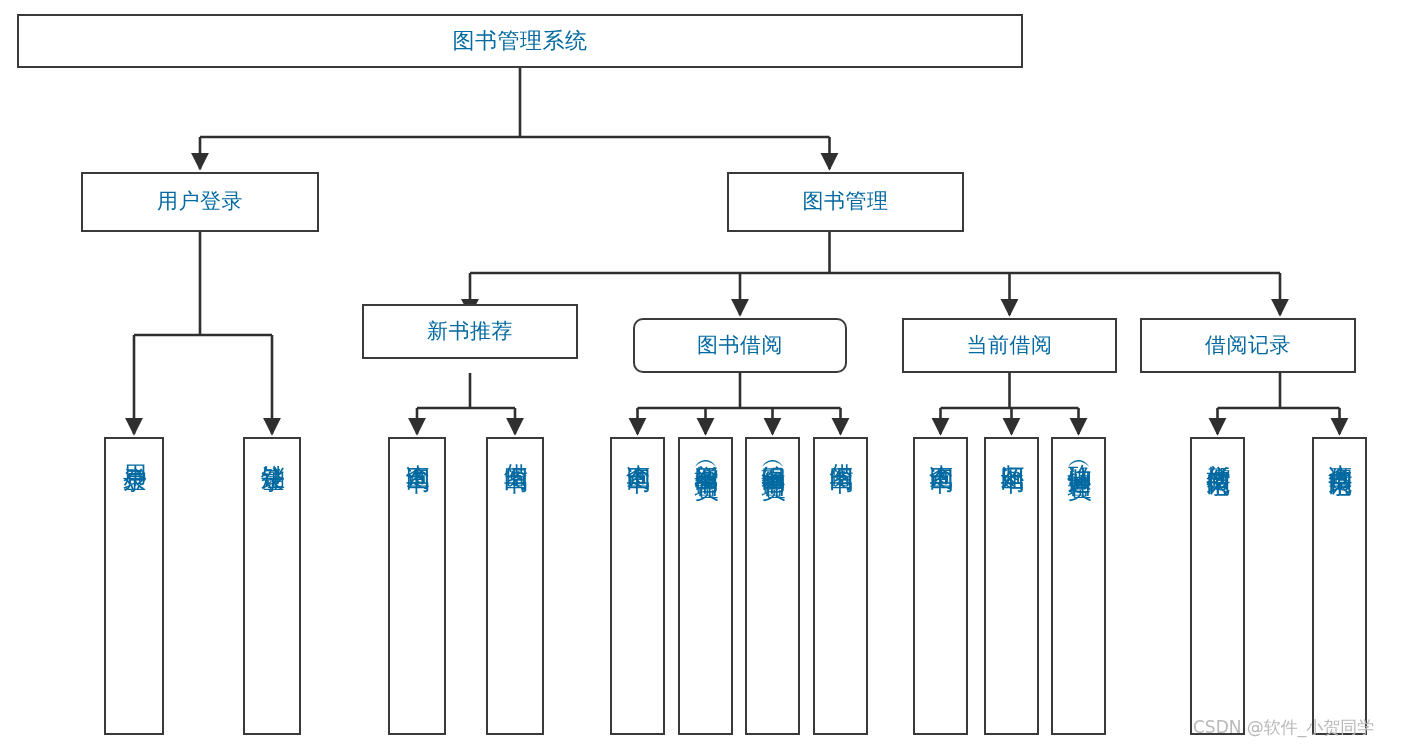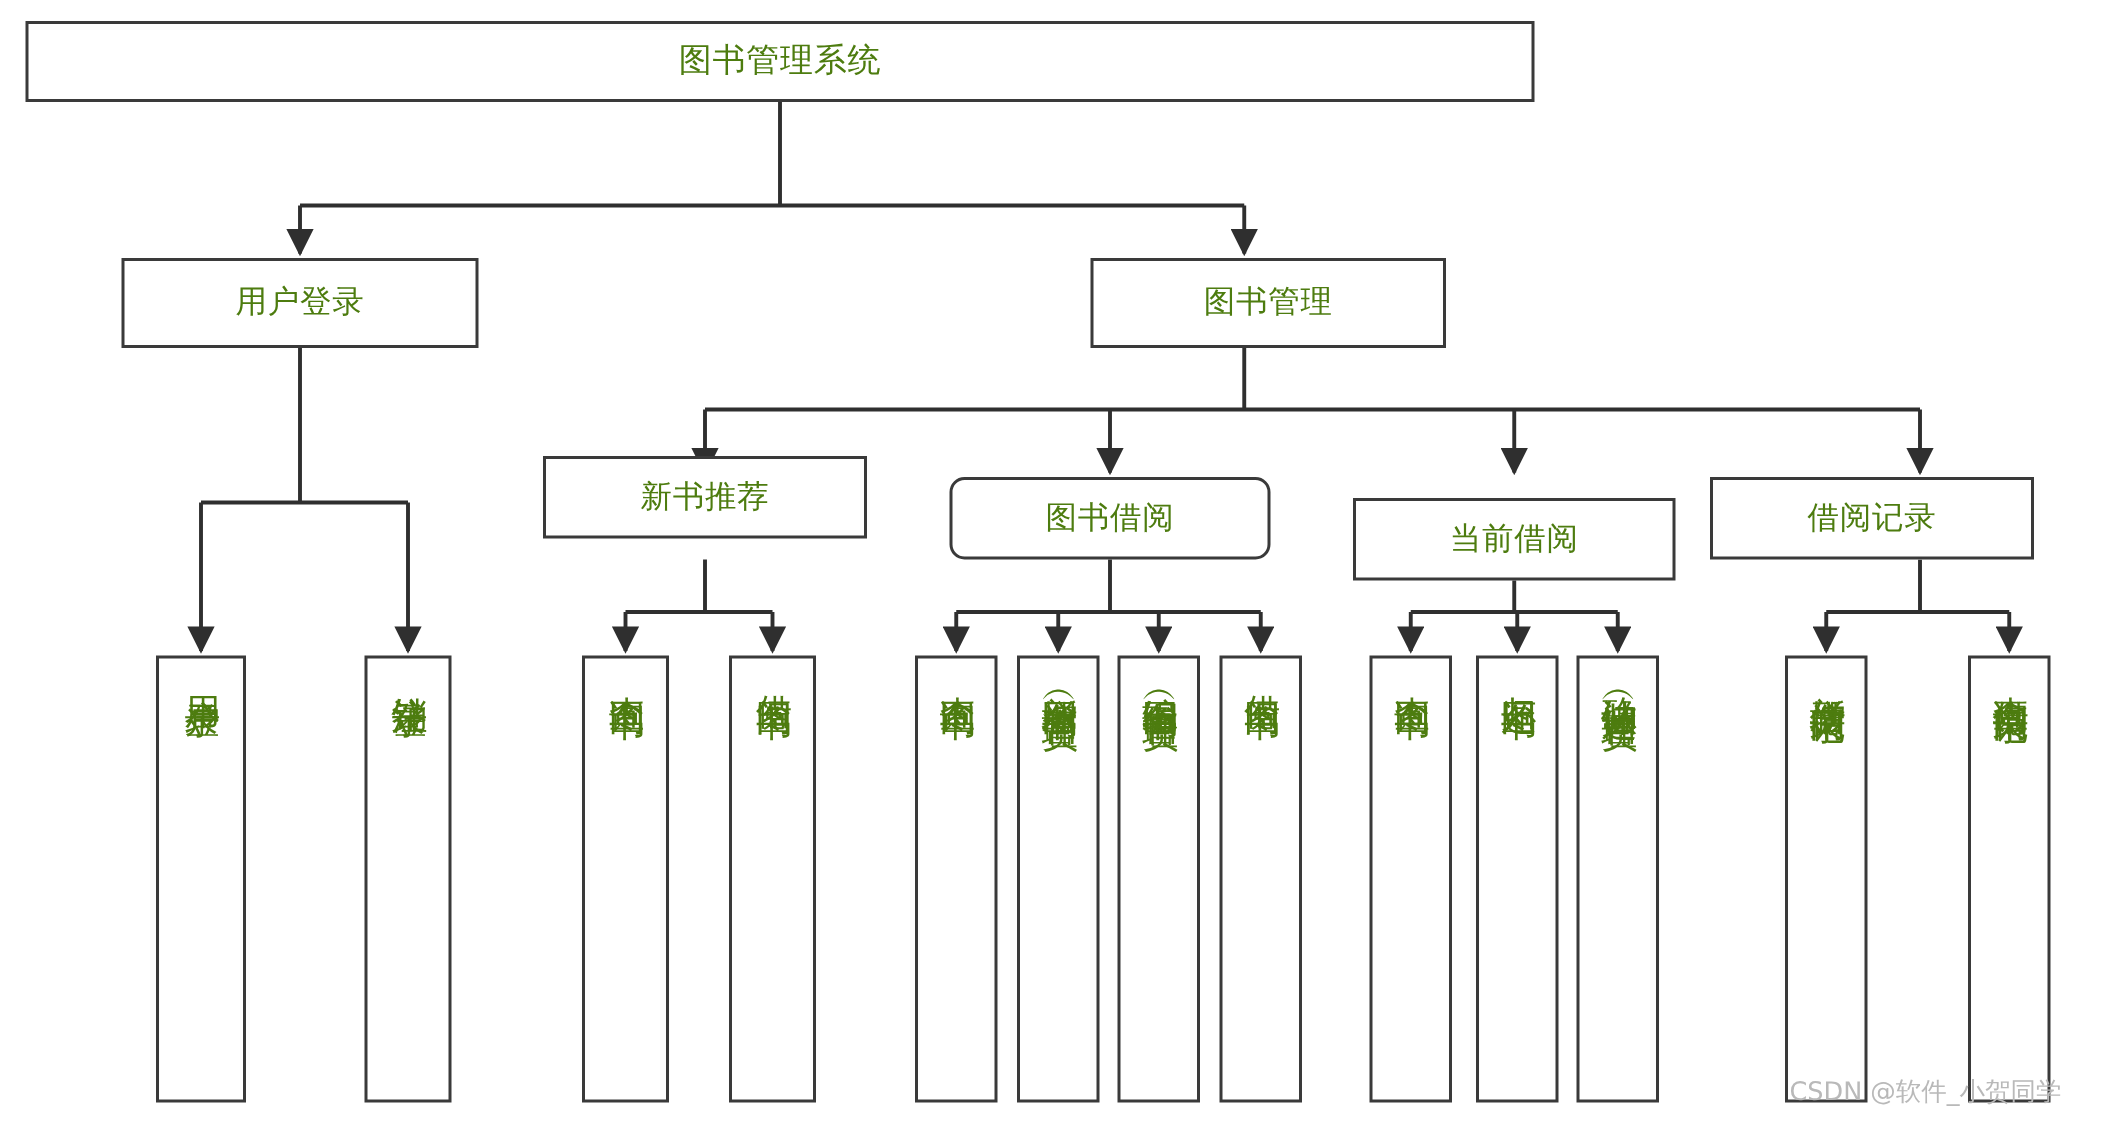--- a/index.html
+++ b/index.html
@@ -30,21 +30,21 @@
     border: 2.5px solid #3a3a3a;
     display: flex;
     align-items: center;
     justify-content: center;
     color: #3b3b3b;
   }
   .node-label {
     display: block;
     text-align: center;
     letter-spacing: 0.5px;
-    color: #4d7c0f;
+    color: #0369a1;
     white-space: pre;
   }
   .node.horiz .node-label {
     font-size: 21px;
     line-height: 1.1;
   }
   .node.root .node-label {
     font-size: 22px;
   }
   .node.vert {
@@ -123,21 +123,21 @@
       </div>
       <div class="node horiz" style="left: 711px; top: 172px; width: 237px; height: 60px; margin-left: 16px;">
         <span class="node-label">图书管理</span>
       </div>
       <div class="node horiz" style="left: 362px; top: 304px; width: 216px; height: 55px;">
         <span class="node-label">新书推荐</span>
       </div>
       <div class="node horiz" style="left: 633px; top: 318px; width: 214px; height: 55px; border-radius: 10px;">
         <span class="node-label">图书借阅</span>
       </div>
-      <div class="node horiz" style="left: 902px; top: 332px; width: 215px; height: 55px;">
+      <div class="node horiz" style="left: 902px; top: 318px; width: 215px; height: 55px;">
         <span class="node-label">当前借阅</span>
       </div>
       <div class="node horiz" style="left: 1140px; top: 318px; width: 216px; height: 55px;">
         <span class="node-label">借阅记录</span>
       </div>
       <div class="node vert" style="left: 104px; top: 437px; width: 60px; height: 298px;">
         <span class="node-label">用户登录</span>
       </div>
       <div class="node vert" style="left: 243px; top: 437px; width: 58px; height: 298px;">
         <span class="node-label">注销登录</span>

